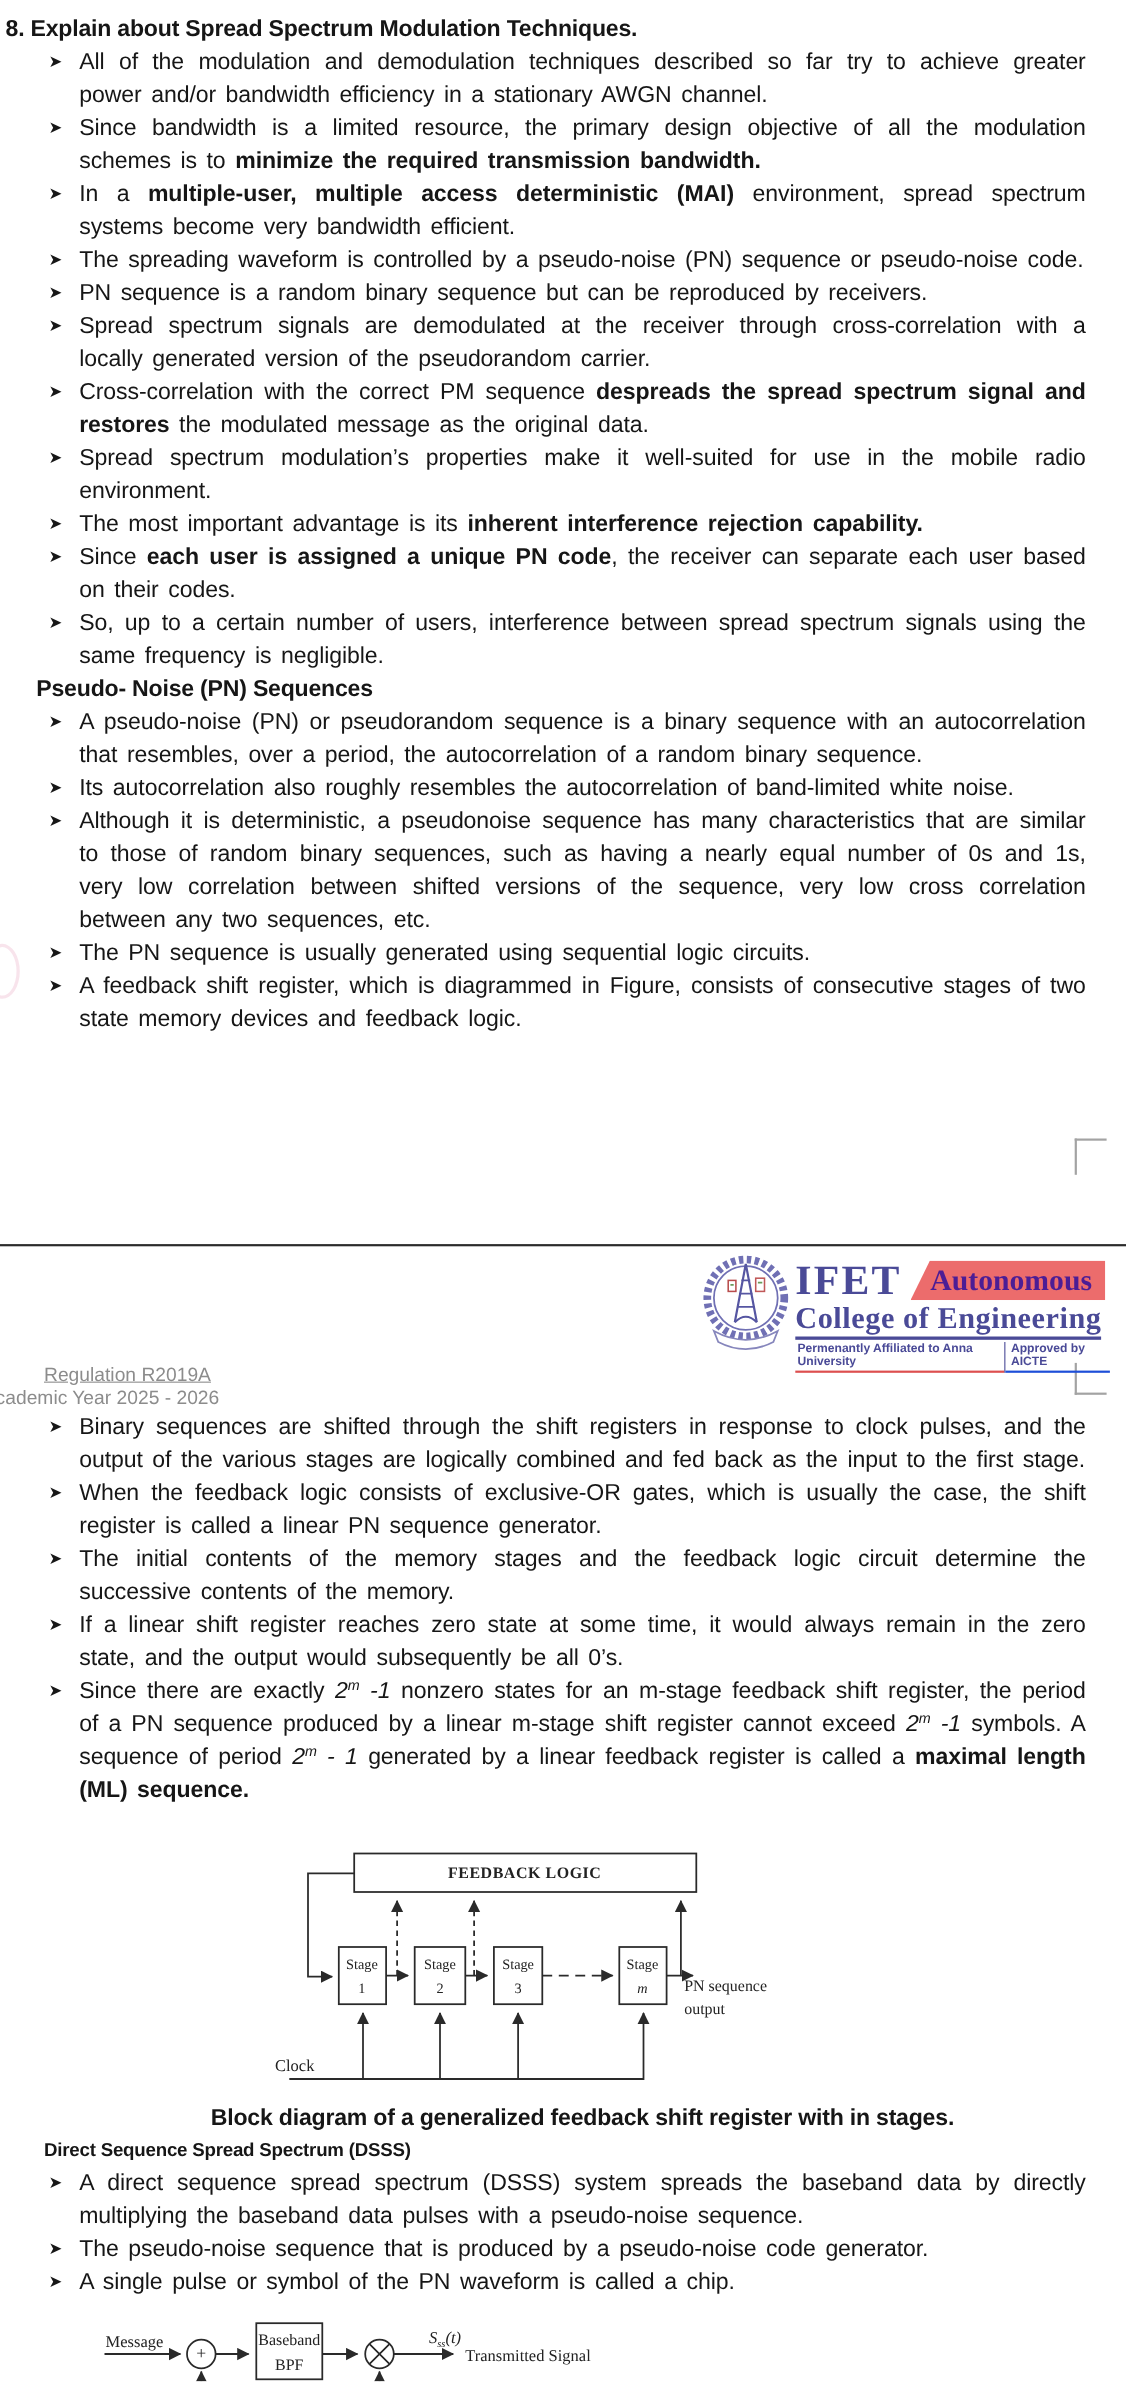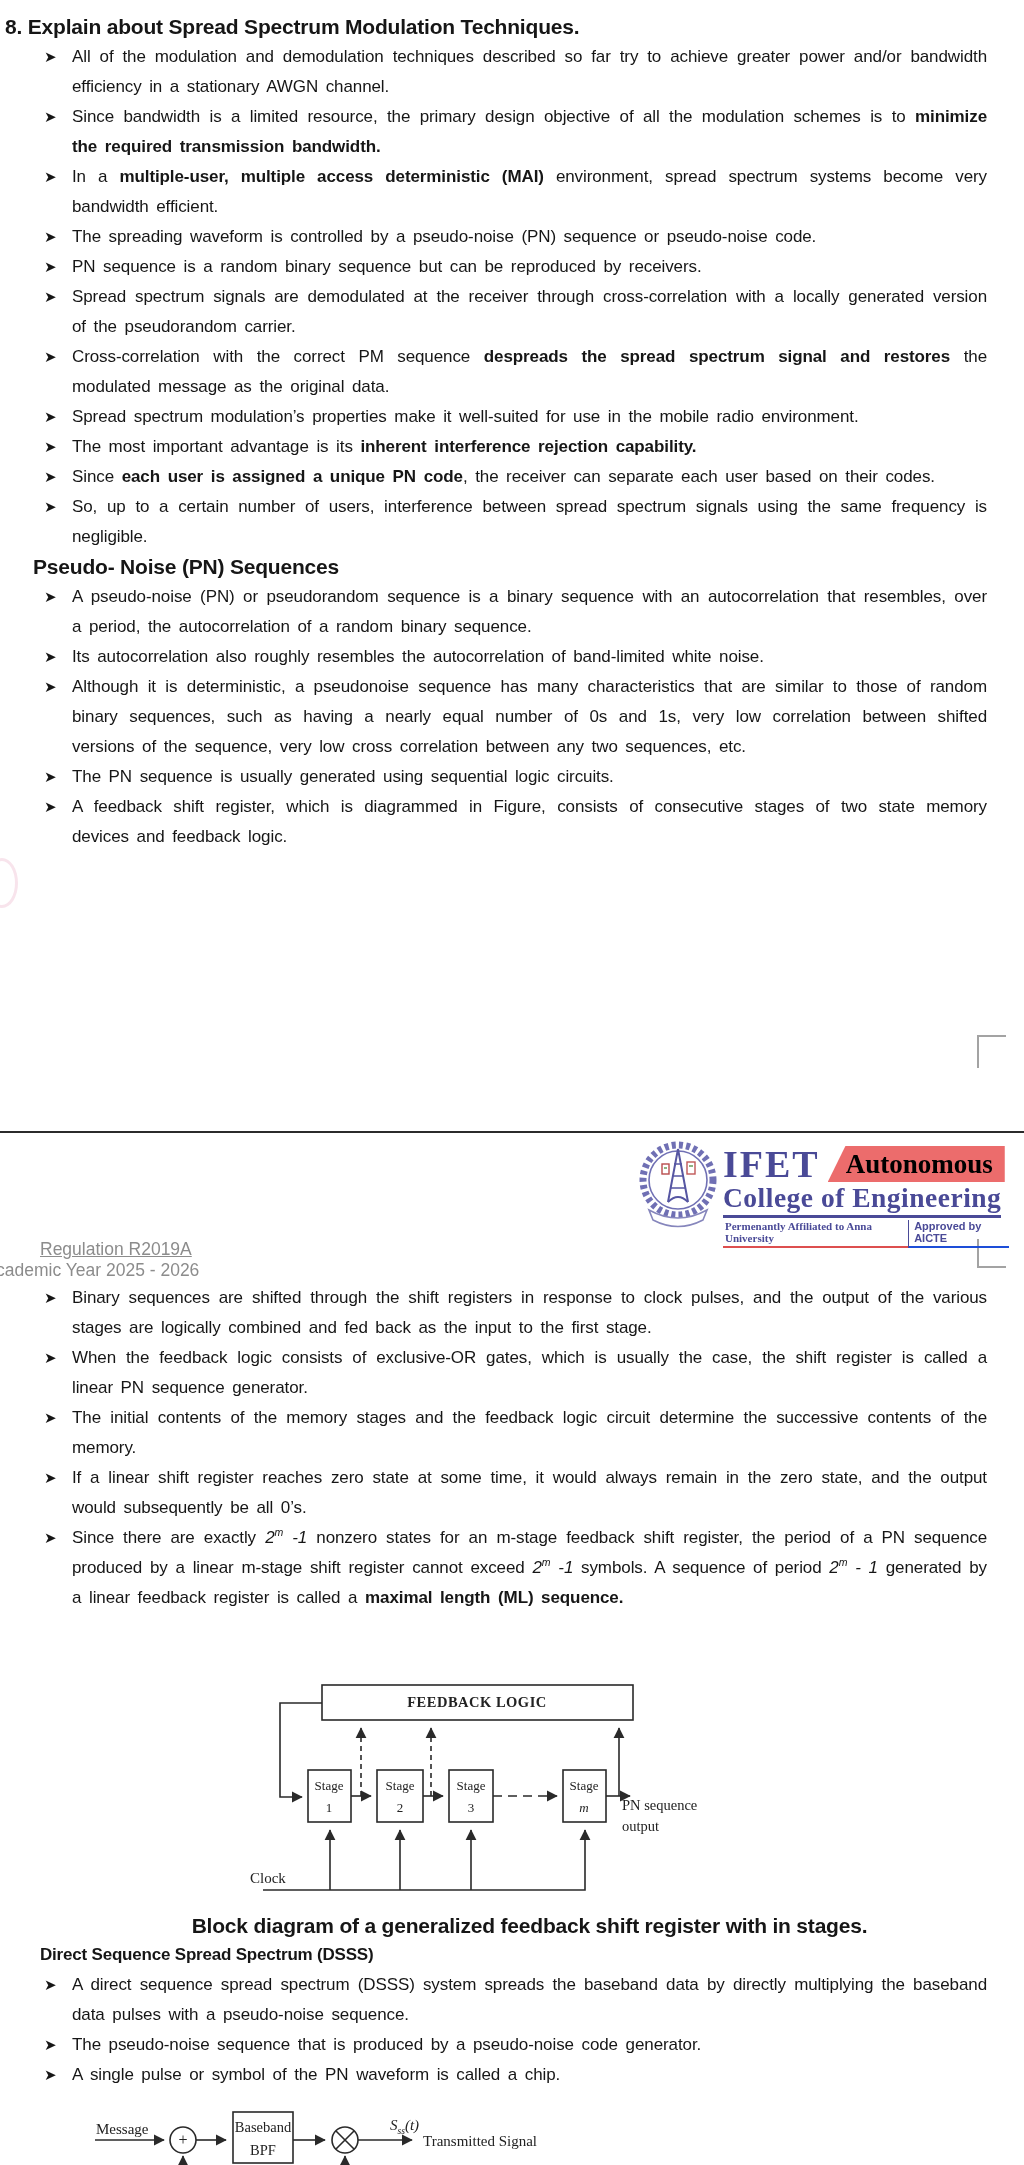--- a/index.html
+++ b/index.html
@@ -8,48 +8,48 @@
     overflow:hidden;
     font-family:"Liberation Sans",sans-serif;color:#161616;
   }
   
   .flow{position:absolute;width:982px;left:5px;}
   .q-heading{font-size:21px;font-weight:700;line-height:30px;letter-spacing:-0.2px;}
   .subhead{font-size:21px;font-weight:700;line-height:30px;margin-left:28px;letter-spacing:-0.2px;}
   .subhead2{font-size:17px;font-weight:700;line-height:30px;margin-left:35px;letter-spacing:-0.2px;}
   .bullet{display:flex;align-items:flex-start;}
   .mk{flex:none;width:28px;margin-left:39px;font-size:15px;line-height:30px;}
-  .bt{flex:1;font-size:17px;line-height:30px;text-align:justify;word-spacing:3px;letter-spacing:-0.1px;}
+  .bt{flex:1;font-size:21px;line-height:30px;text-align:justify;word-spacing:3px;letter-spacing:-0.1px;}
   .b{font-weight:700;}
   .i{font-style:italic;}
   .sup{vertical-align:super;font-size:0.62em;line-height:0;}
   
   .pbreak{position:absolute;left:0;top:1131px;width:1024px;height:2px;background:#2b2b2b;}
   .corner1{position:absolute;left:977px;top:1035px;width:27px;height:31px;
     border-top:2px solid #a3a3a3;border-left:2px solid #a3a3a3;}
   .corner2{position:absolute;left:977px;top:1239px;width:27px;height:27px;
     border-bottom:2px solid #a3a3a3;border-left:2px solid #a3a3a3;}
   .pink-arc{position:absolute;left:-14px;top:858px;width:26px;height:44px;border:3px solid #f0c3d4;
     border-radius:50%;opacity:.45;}
   
   .greg{position:absolute;left:40px;top:1239px;font-size:17.5px;color:#8c8c8c;line-height:21px;text-decoration:underline;}
   .gyear{position:absolute;left:-4px;top:1260px;font-size:17.5px;color:#8c8c8c;line-height:21px;}
   .logo{position:absolute;left:617px;top:1138px;width:392px;height:106px;}
   .logo-emblem{position:absolute;left:18px;top:0px;}
   .logo-text{position:absolute;left:106px;top:8px;font-family:"Liberation Serif",serif;}
   .logo-row1{display:flex;align-items:stretch;height:36px;}
   .logo-ifet{font-size:38px;font-weight:700;color:#4a4a97;letter-spacing:2px;line-height:36px;}
-  .logo-badge{margin-left:8px;background:#ec6c6c;color:#000000;font-size:27px;font-weight:700;
+  .logo-badge{margin-left:8px;background:#ec6c6c;color:#4c1d95;font-size:27px;font-weight:700;
     line-height:34px;padding:1px 12px 1px 18px;
     clip-path:polygon(10% 0,100% 0,100% 100%,0 100%);}
   .logo-college{font-size:27.5px;font-weight:700;color:#4a4a97;line-height:32px;letter-spacing:.5px;
     border-bottom:3px solid #4a4a97;width:fit-content;padding-bottom:1px;}
   .logo-tagline{display:flex;align-items:flex-start;font-family:"Liberation Sans",sans-serif;
     font-size:11px;font-weight:700;color:#4a4a97;margin-top:2px;}
-  .tg1{border-bottom:2px solid #dd4f4f;padding:0 4px 2px 2px;font-family:Liberation Serif, serif;}
+  .tg1{border-bottom:2px solid #dd4f4f;padding:0 4px 2px 2px;}
   .tgdiv{width:1px;background:#4a4a97;align-self:stretch;}
   .tg2{border-bottom:2px solid #1d4ed8;padding:0 2px 2px 5px;}
   
   .diag1{position:absolute;left:240px;top:1680px;}
   .diag2{position:absolute;left:60px;top:2092px;}
   .caption{position:absolute;left:72px;top:1912px;width:915px;text-align:center;
     font-size:21px;font-weight:700;line-height:28px;letter-spacing:-0.2px;}
   svg text{fill:#222222;}
   .dser{font-family:"Liberation Serif",serif;}
 </style>

